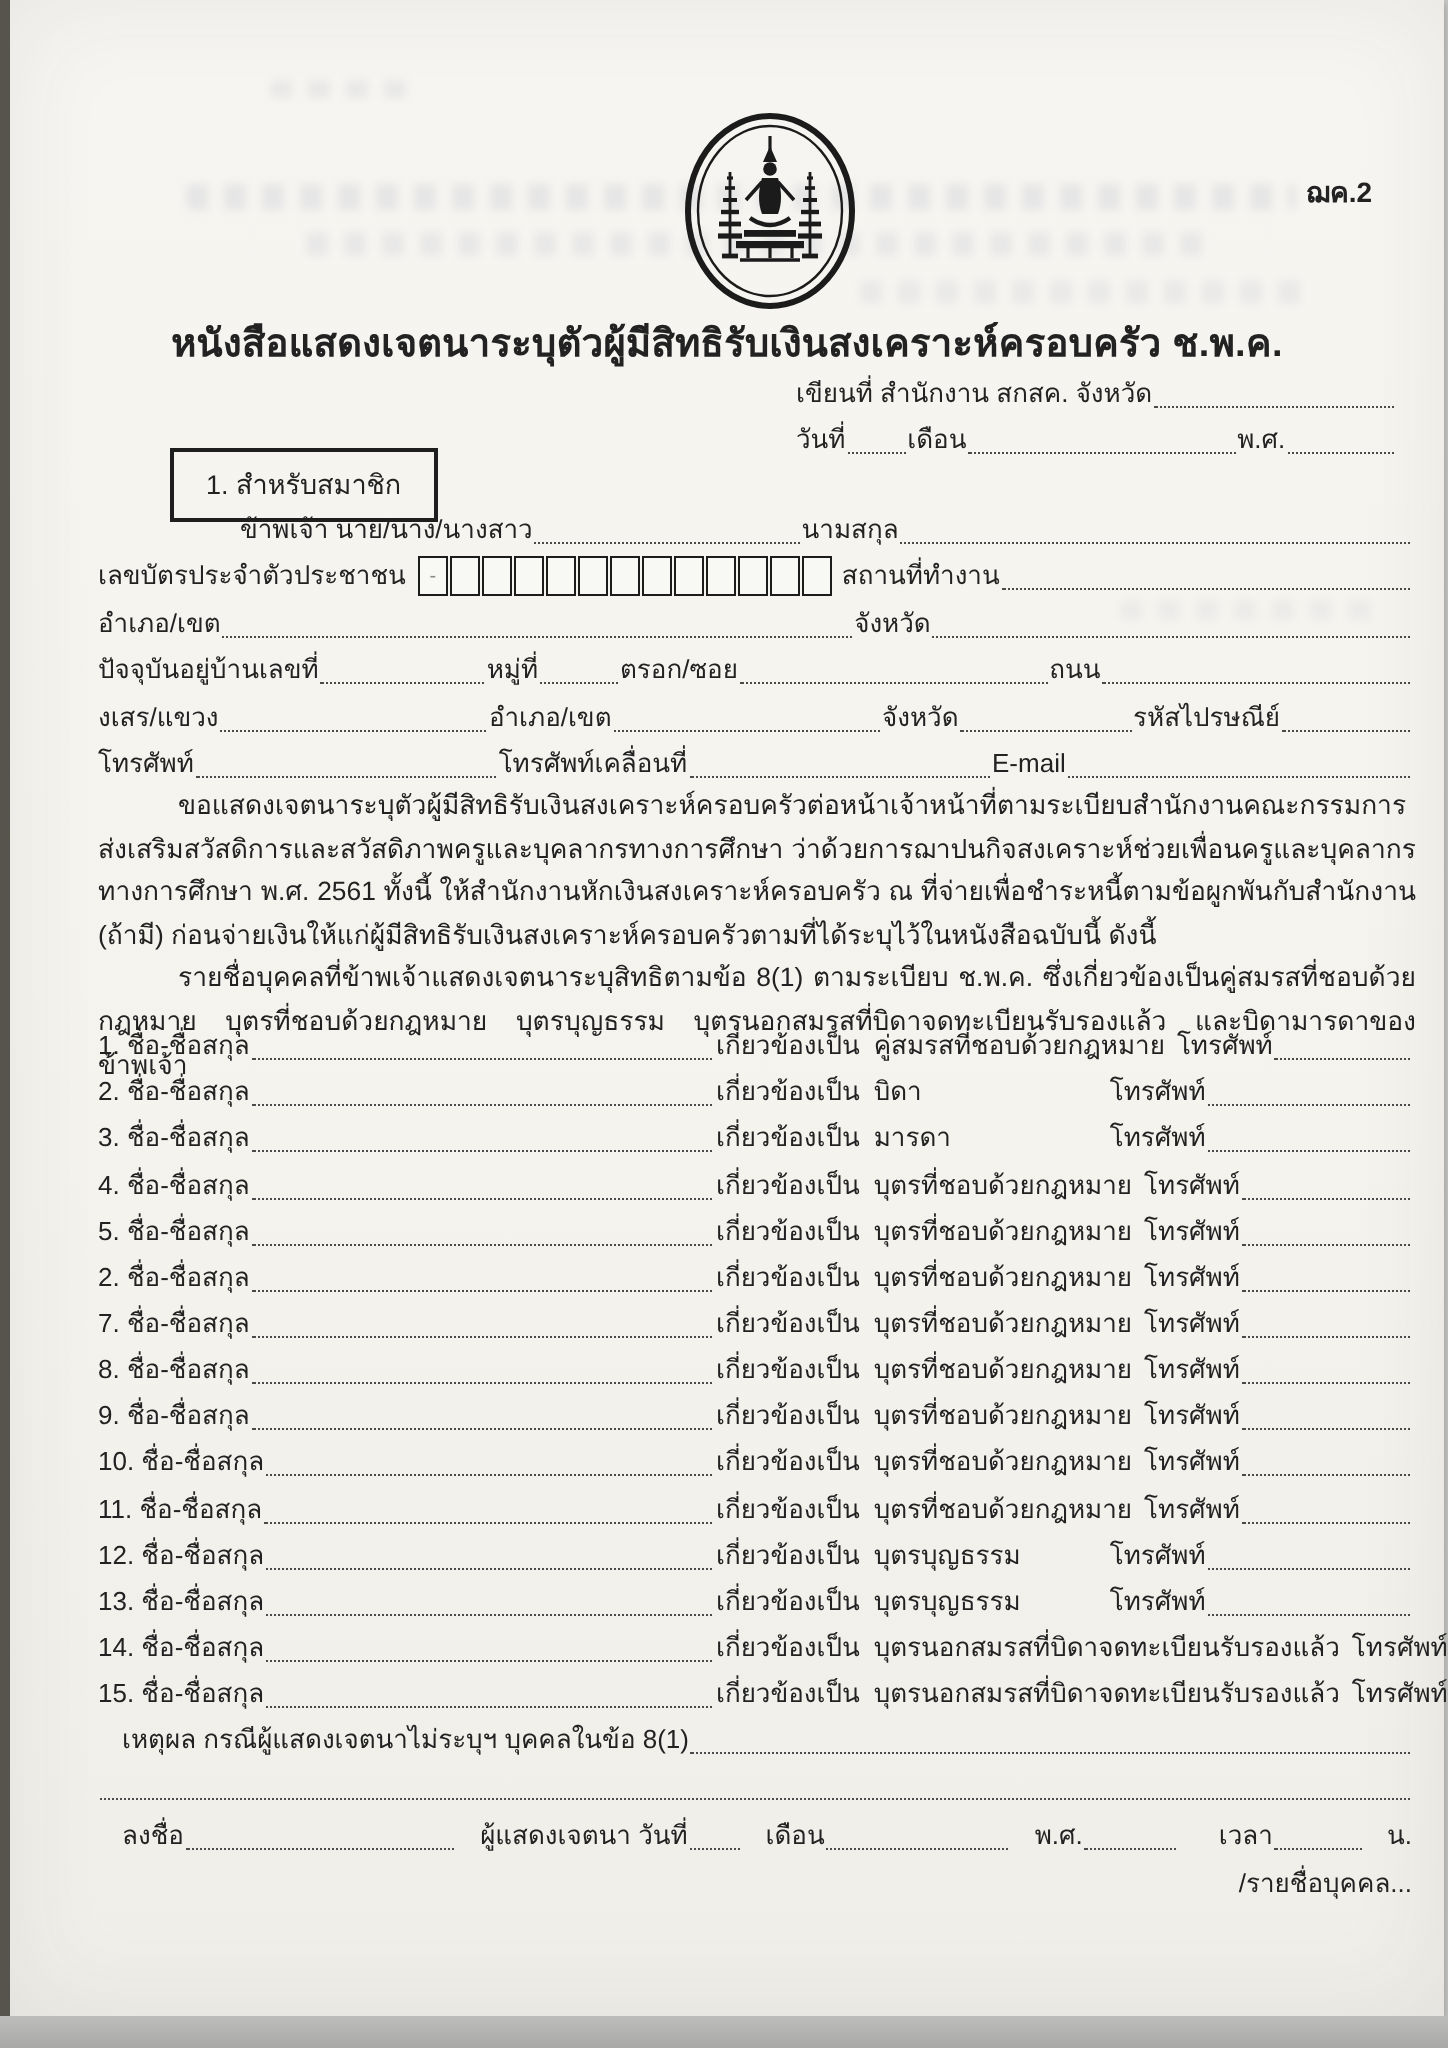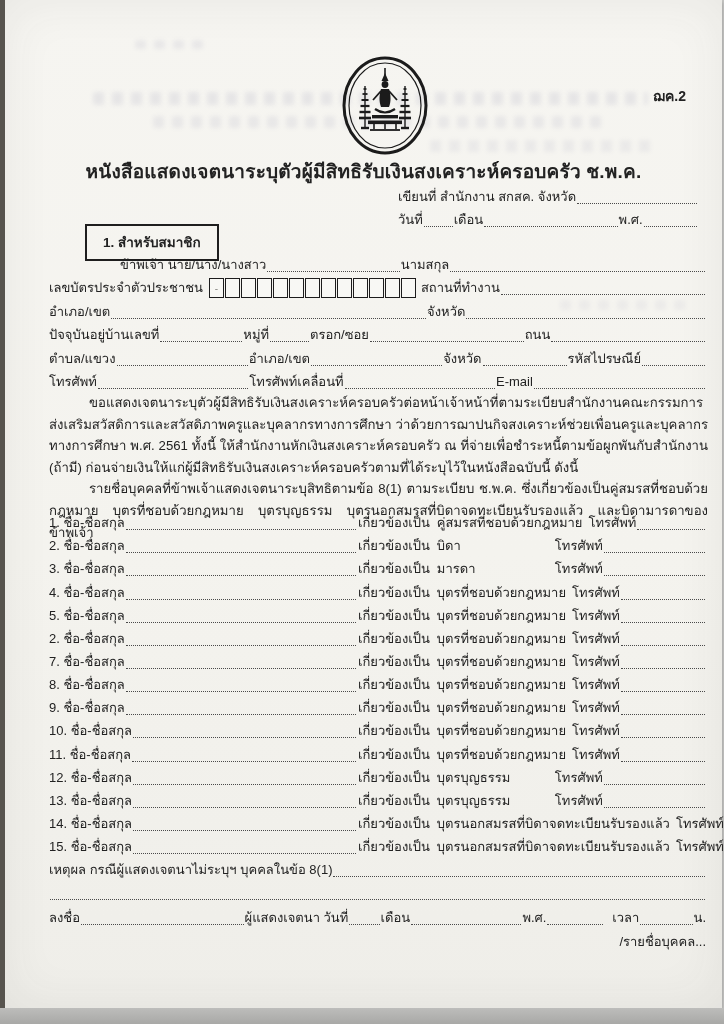--- a/index.html
+++ b/index.html
@@ -28,38 +28,38 @@
   .doc-title{position:absolute;left:0;top:156px;width:717px;text-align:center;
     font-size:19px;font-weight:bold;letter-spacing:.2px;}
   .line{display:flex;align-items:flex-end;}
   .line .lbl{white-space:nowrap;line-height:22px;}
   .dots{border-bottom:1.4px dotted #4a4a4a;height:0;margin:0 1px 4px 1px;flex:1 1 0;min-width:6px;}
   .written-at{position:absolute;left:393px;top:186px;width:300px;font-size:13px;}
   .date-line{position:absolute;left:393px;top:209px;width:300px;font-size:13px;}
   .section-box{
     position:absolute;left:80px;top:224px;
     border:2px solid #1e1e1e;padding:5px 16px 6px 16px;
-    font-size:13.5px;font-weight:bold;background:transparent;
+    font-size:13.5px;font-weight:normal;background:transparent;
   }
   .fields{position:absolute;left:44px;top:252px;width:657px;font-size:13px;}
   .fields .line{height:23.5px;}
   .indent71{padding-left:71px;}
   .idboxes{display:flex;align-items:flex-end;margin:0 4px 1px 6px;}
   .idbox{width:13px;height:18px;border:1.6px solid #1c1c1c;margin-right:1px;background:rgba(255,255,255,.35);
     display:flex;align-items:center;justify-content:center;font-size:10px;color:#8a8a86;}
   .paras{position:absolute;left:44px;top:392px;width:659px;font-size:13.2px;line-height:21.6px;text-align:justify;}
   .paras p{margin:0;text-indent:40px;}
   .lower{position:absolute;left:44px;top:511px;width:657px;font-size:13px;}
   .b-row{display:flex;align-items:flex-end;height:23.15px;}
   .b-row .left-group{display:flex;align-items:flex-end;width:308px;flex:none;}
   .b-row .lbl{white-space:nowrap;line-height:22px;}
   .b-row .relation{white-space:nowrap;line-height:22px;min-width:112px;padding:0 6px 0 7px;flex:none;}
   .b-row .rel-lbl{margin-left:1px;}
   .reason-row,.fulldots-row,.sig-row{display:flex;align-items:flex-end;height:23.2px;}
-  .reason-row .lbl,.sig-row .lbl{white-space:nowrap;line-height:22px;}
+  .reason-row .lbl,.sig-row .lbl{white-space:nowrap;line-height:22px;margin-left:12px;}
   .sig-row{margin-top:1px;}
   .sig-gap{width:8px;flex:none;}
   .continuation{margin-top:3px;text-align:right;font-size:13px;line-height:20px;}
   .dmark{color:#8a8a86;}
   svg .ink{stroke:#1b1b1b;fill:none;}
 </style>
 </head>
 <body>
 
 <div class="page">
@@ -174,21 +174,21 @@
         <span class="lbl">ปัจจุบันอยู่บ้านเลขที่</span>
         <span class="dots" style="flex:80 1 0;"></span>
         <span class="lbl">หมู่ที่</span>
         <span class="dots" style="flex:38 1 0;"></span>
         <span class="lbl">ตรอก/ซอย</span>
         <span class="dots" style="flex:150 1 0;"></span>
         <span class="lbl">ถนน</span>
         <span class="dots" style="flex:150 1 0;"></span>
       </div>
       <div class="line">
-        <span class="lbl">ตำบล/แขวง</span>
+        <span class="lbl">งเสร/แขวง</span>
         <span class="dots" style="flex:125 1 0;"></span>
         <span class="lbl">อำเภอ/เขต</span>
         <span class="dots" style="flex:125 1 0;"></span>
         <span class="lbl">จังหวัด</span>
         <span class="dots" style="flex:80 1 0;"></span>
         <span class="lbl">รหัสไปรษณีย์</span>
         <span class="dots" style="flex:60 1 0;"></span>
       </div>
       <div class="line">
         <span class="lbl">โทรศัพท์</span>

